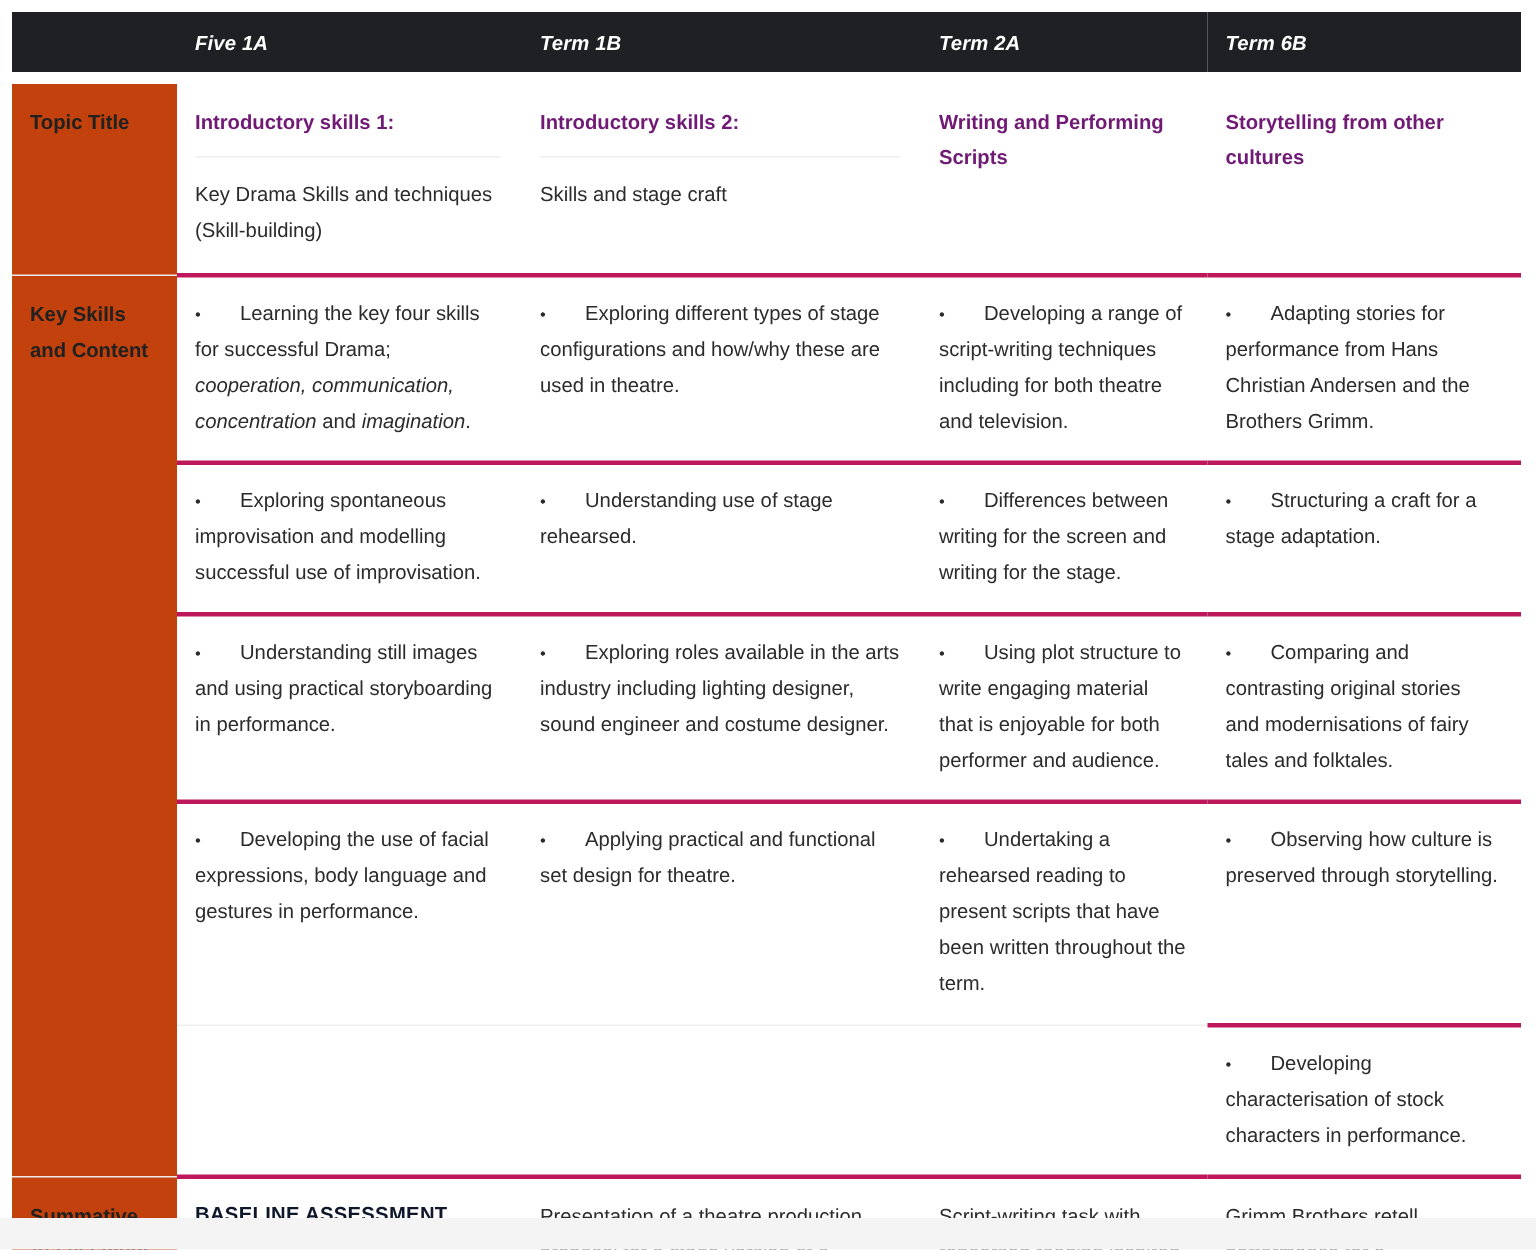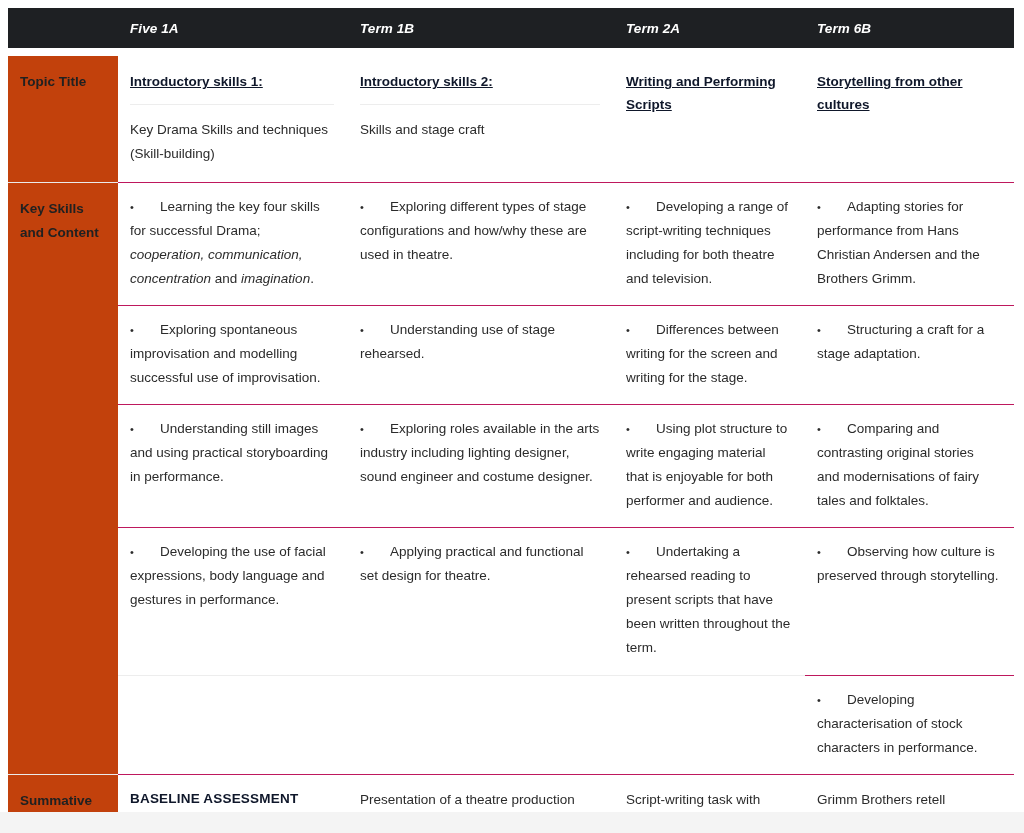--- a/index.html
+++ b/index.html
@@ -78,33 +78,32 @@
   td.rowlabel.nb { border-top: none; }
 
   td.cell {
     background: #ffffff;
     vertical-align: top;
     font-size: 13.5px;
     color: #2b2b2b;
     line-height: 1.78;
     padding: 12px 14px 14px 12px;
     border: none;
-    border-top: 1px solid #be185d;
+    border-top: 3px solid #be185d;
   }
   td.cell.no-top { border-top: none; }
   td.cell.empty { border-top: 1px solid #ededed; }
 
   .topic-strong {
     font-weight: bold;
     font-size: 13.5px;
-    color: #0f172a;
+    color: #701a75;
     display: block;
     padding: 2px 2px 0 0;
     line-height: 1.72;
-    text-decoration: underline;
   }
   .topic-sub {
     display: block;
     font-size: 13.5px;
     color: #2b2b2b;
     line-height: 1.78;
     border-top: 1px solid #ededed;
     margin-top: 11px;
     padding-top: 13px;
     padding-bottom: 2px;

